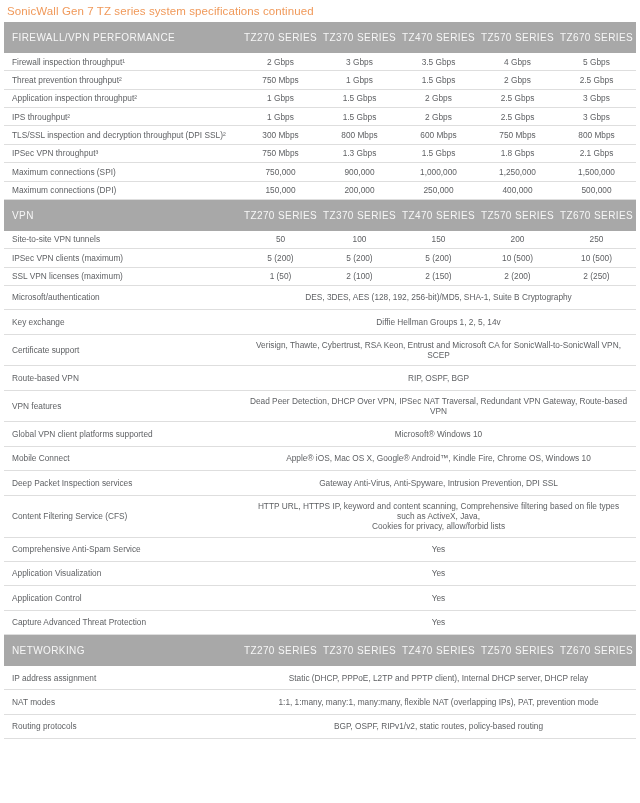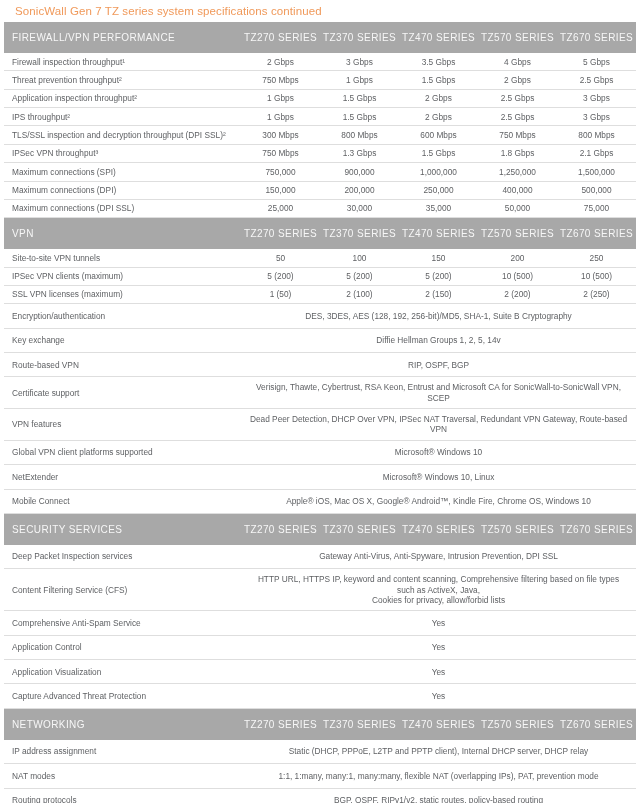--- a/index.html
+++ b/index.html
@@ -11,21 +11,21 @@
   }
   *{box-sizing:border-box;}
   html,body{margin:0;padding:0;}
   body{
     width:640px;height:803px;overflow:hidden;background:#fff;
     font-family:"Liberation Sans", sans-serif;color:var(--text);
   }
   .page{padding:2px 4px 0 4px;}
   .page-title{
     color:var(--accent);font-size:11.5px;font-weight:normal;
-    margin:3px 0 5px 11px;letter-spacing:0.1px;
+    margin:3px 0 5px 3px;letter-spacing:0.1px;
   }
   table.spec-table{width:100%;border-collapse:collapse;table-layout:fixed;}
   tr.section-header th{
     background:var(--header-bg);color:var(--header-text);
     font-size:10px;font-weight:normal;letter-spacing:0.4px;
     padding:10px 2px;text-align:center;white-space:nowrap;
   }
   tr.section-header th.sec-name{text-align:left;padding-left:8px;}
   td{
     font-size:8.3px;color:var(--text);
@@ -118,28 +118,20 @@
           <td class="val">1,500,000</td>
         </tr>
         <tr>
           <td class="label">Maximum connections (DPI)</td>
           <td class="val">150,000</td>
           <td class="val">200,000</td>
           <td class="val">250,000</td>
           <td class="val">400,000</td>
           <td class="val">500,000</td>
         </tr>
-        <tr>
-          <td class="label">Maximum connections (DPI SSL)</td>
-          <td class="val">25,000</td>
-          <td class="val">30,000</td>
-          <td class="val">35,000</td>
-          <td class="val">50,000</td>
-          <td class="val">75,000</td>
-        </tr>
         <tr class="section-header">
           <th class="sec-name">VPN</th>
           <th>TZ270 SERIES</th>
           <th>TZ370 SERIES</th>
           <th>TZ470 SERIES</th>
           <th>TZ570 SERIES</th>
           <th>TZ670 SERIES</th>
         </tr>
         <tr>
           <td class="label">Site-to-site VPN tunnels</td>
@@ -159,78 +151,66 @@
         </tr>
         <tr>
           <td class="label">SSL VPN licenses (maximum)</td>
           <td class="val">1 (50)</td>
           <td class="val">2 (100)</td>
           <td class="val">2 (150)</td>
           <td class="val">2 (200)</td>
           <td class="val">2 (250)</td>
         </tr>
         <tr class="span-row">
-          <td class="label">Encryption/authentication</td>
+          <td class="label">Microsoft/authentication</td>
           <td class="span-val" colspan="5">DES, 3DES, AES (128, 192, 256-bit)/MD5, SHA-1, Suite B Cryptography</td>
         </tr>
         <tr class="span-row">
           <td class="label">Key exchange</td>
           <td class="span-val" colspan="5">Diffie Hellman Groups 1, 2, 5, 14v</td>
         </tr>
         <tr class="span-row">
+          <td class="label">Certificate support</td>
+          <td class="span-val" colspan="5">Verisign, Thawte, Cybertrust, RSA Keon, Entrust and Microsoft CA for SonicWall-to-SonicWall VPN, SCEP</td>
+        </tr>
+        <tr class="span-row">
           <td class="label">Route-based VPN</td>
           <td class="span-val" colspan="5">RIP, OSPF, BGP</td>
         </tr>
         <tr class="span-row">
-          <td class="label">Certificate support</td>
-          <td class="span-val" colspan="5">Verisign, Thawte, Cybertrust, RSA Keon, Entrust and Microsoft CA for SonicWall-to-SonicWall VPN, SCEP</td>
-        </tr>
-        <tr class="span-row">
           <td class="label">VPN features</td>
           <td class="span-val" colspan="5">Dead Peer Detection, DHCP Over VPN, IPSec NAT Traversal, Redundant VPN Gateway, Route-based VPN</td>
         </tr>
         <tr class="span-row">
           <td class="label">Global VPN client platforms supported</td>
           <td class="span-val" colspan="5">Microsoft® Windows 10</td>
         </tr>
         <tr class="span-row">
-          <td class="label">NetExtender</td>
-          <td class="span-val" colspan="5">Microsoft® Windows 10, Linux</td>
-        </tr>
-        <tr class="span-row">
           <td class="label">Mobile Connect</td>
           <td class="span-val" colspan="5">Apple® iOS, Mac OS X, Google® Android™, Kindle Fire, Chrome OS, Windows 10</td>
-        </tr>
-        <tr class="section-header">
-          <th class="sec-name">SECURITY SERVICES</th>
-          <th>TZ270 SERIES</th>
-          <th>TZ370 SERIES</th>
-          <th>TZ470 SERIES</th>
-          <th>TZ570 SERIES</th>
-          <th>TZ670 SERIES</th>
         </tr>
         <tr class="span-row">
           <td class="label">Deep Packet Inspection services</td>
           <td class="span-val" colspan="5">Gateway Anti-Virus, Anti-Spyware, Intrusion Prevention, DPI SSL</td>
         </tr>
         <tr class="span-row">
           <td class="label">Content Filtering Service (CFS)</td>
           <td class="span-val" colspan="5">HTTP URL, HTTPS IP, keyword and content scanning, Comprehensive filtering based on file types such as ActiveX, Java,
 Cookies for privacy, allow/forbid lists</td>
         </tr>
         <tr class="span-row">
           <td class="label">Comprehensive Anti-Spam Service</td>
           <td class="span-val" colspan="5">Yes</td>
         </tr>
         <tr class="span-row">
+          <td class="label">Application Visualization</td>
+          <td class="span-val" colspan="5">Yes</td>
+        </tr>
+        <tr class="span-row">
           <td class="label">Application Control</td>
-          <td class="span-val" colspan="5">Yes</td>
-        </tr>
-        <tr class="span-row">
-          <td class="label">Application Visualization</td>
           <td class="span-val" colspan="5">Yes</td>
         </tr>
         <tr class="span-row">
           <td class="label">Capture Advanced Threat Protection</td>
           <td class="span-val" colspan="5">Yes</td>
         </tr>
         <tr class="section-header">
           <th class="sec-name">NETWORKING</th>
           <th>TZ270 SERIES</th>
           <th>TZ370 SERIES</th>

